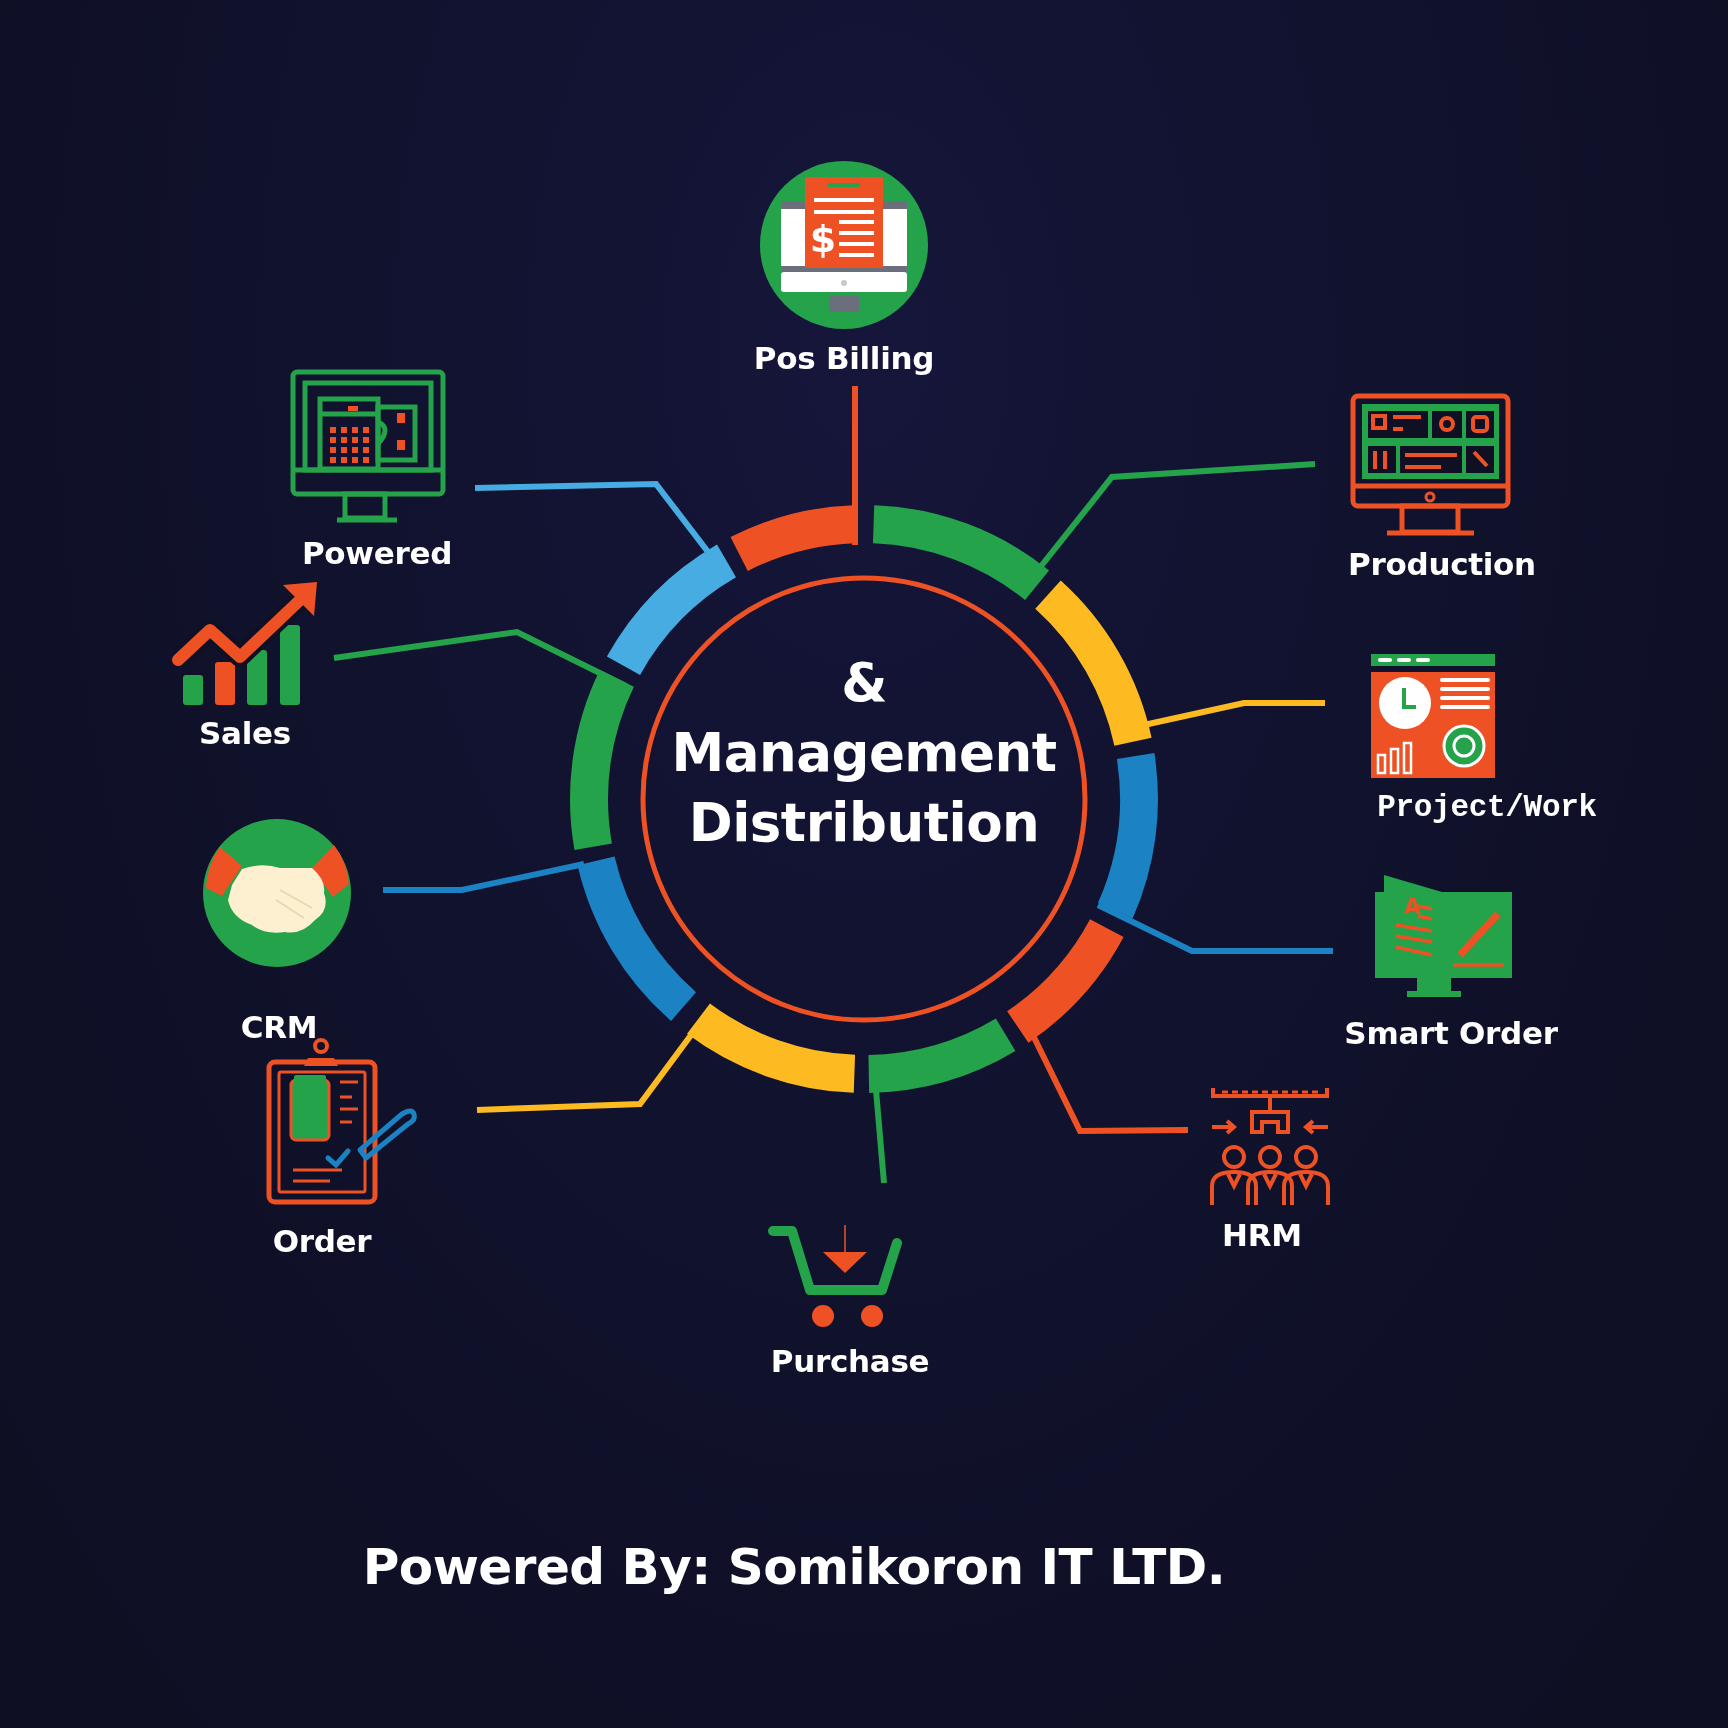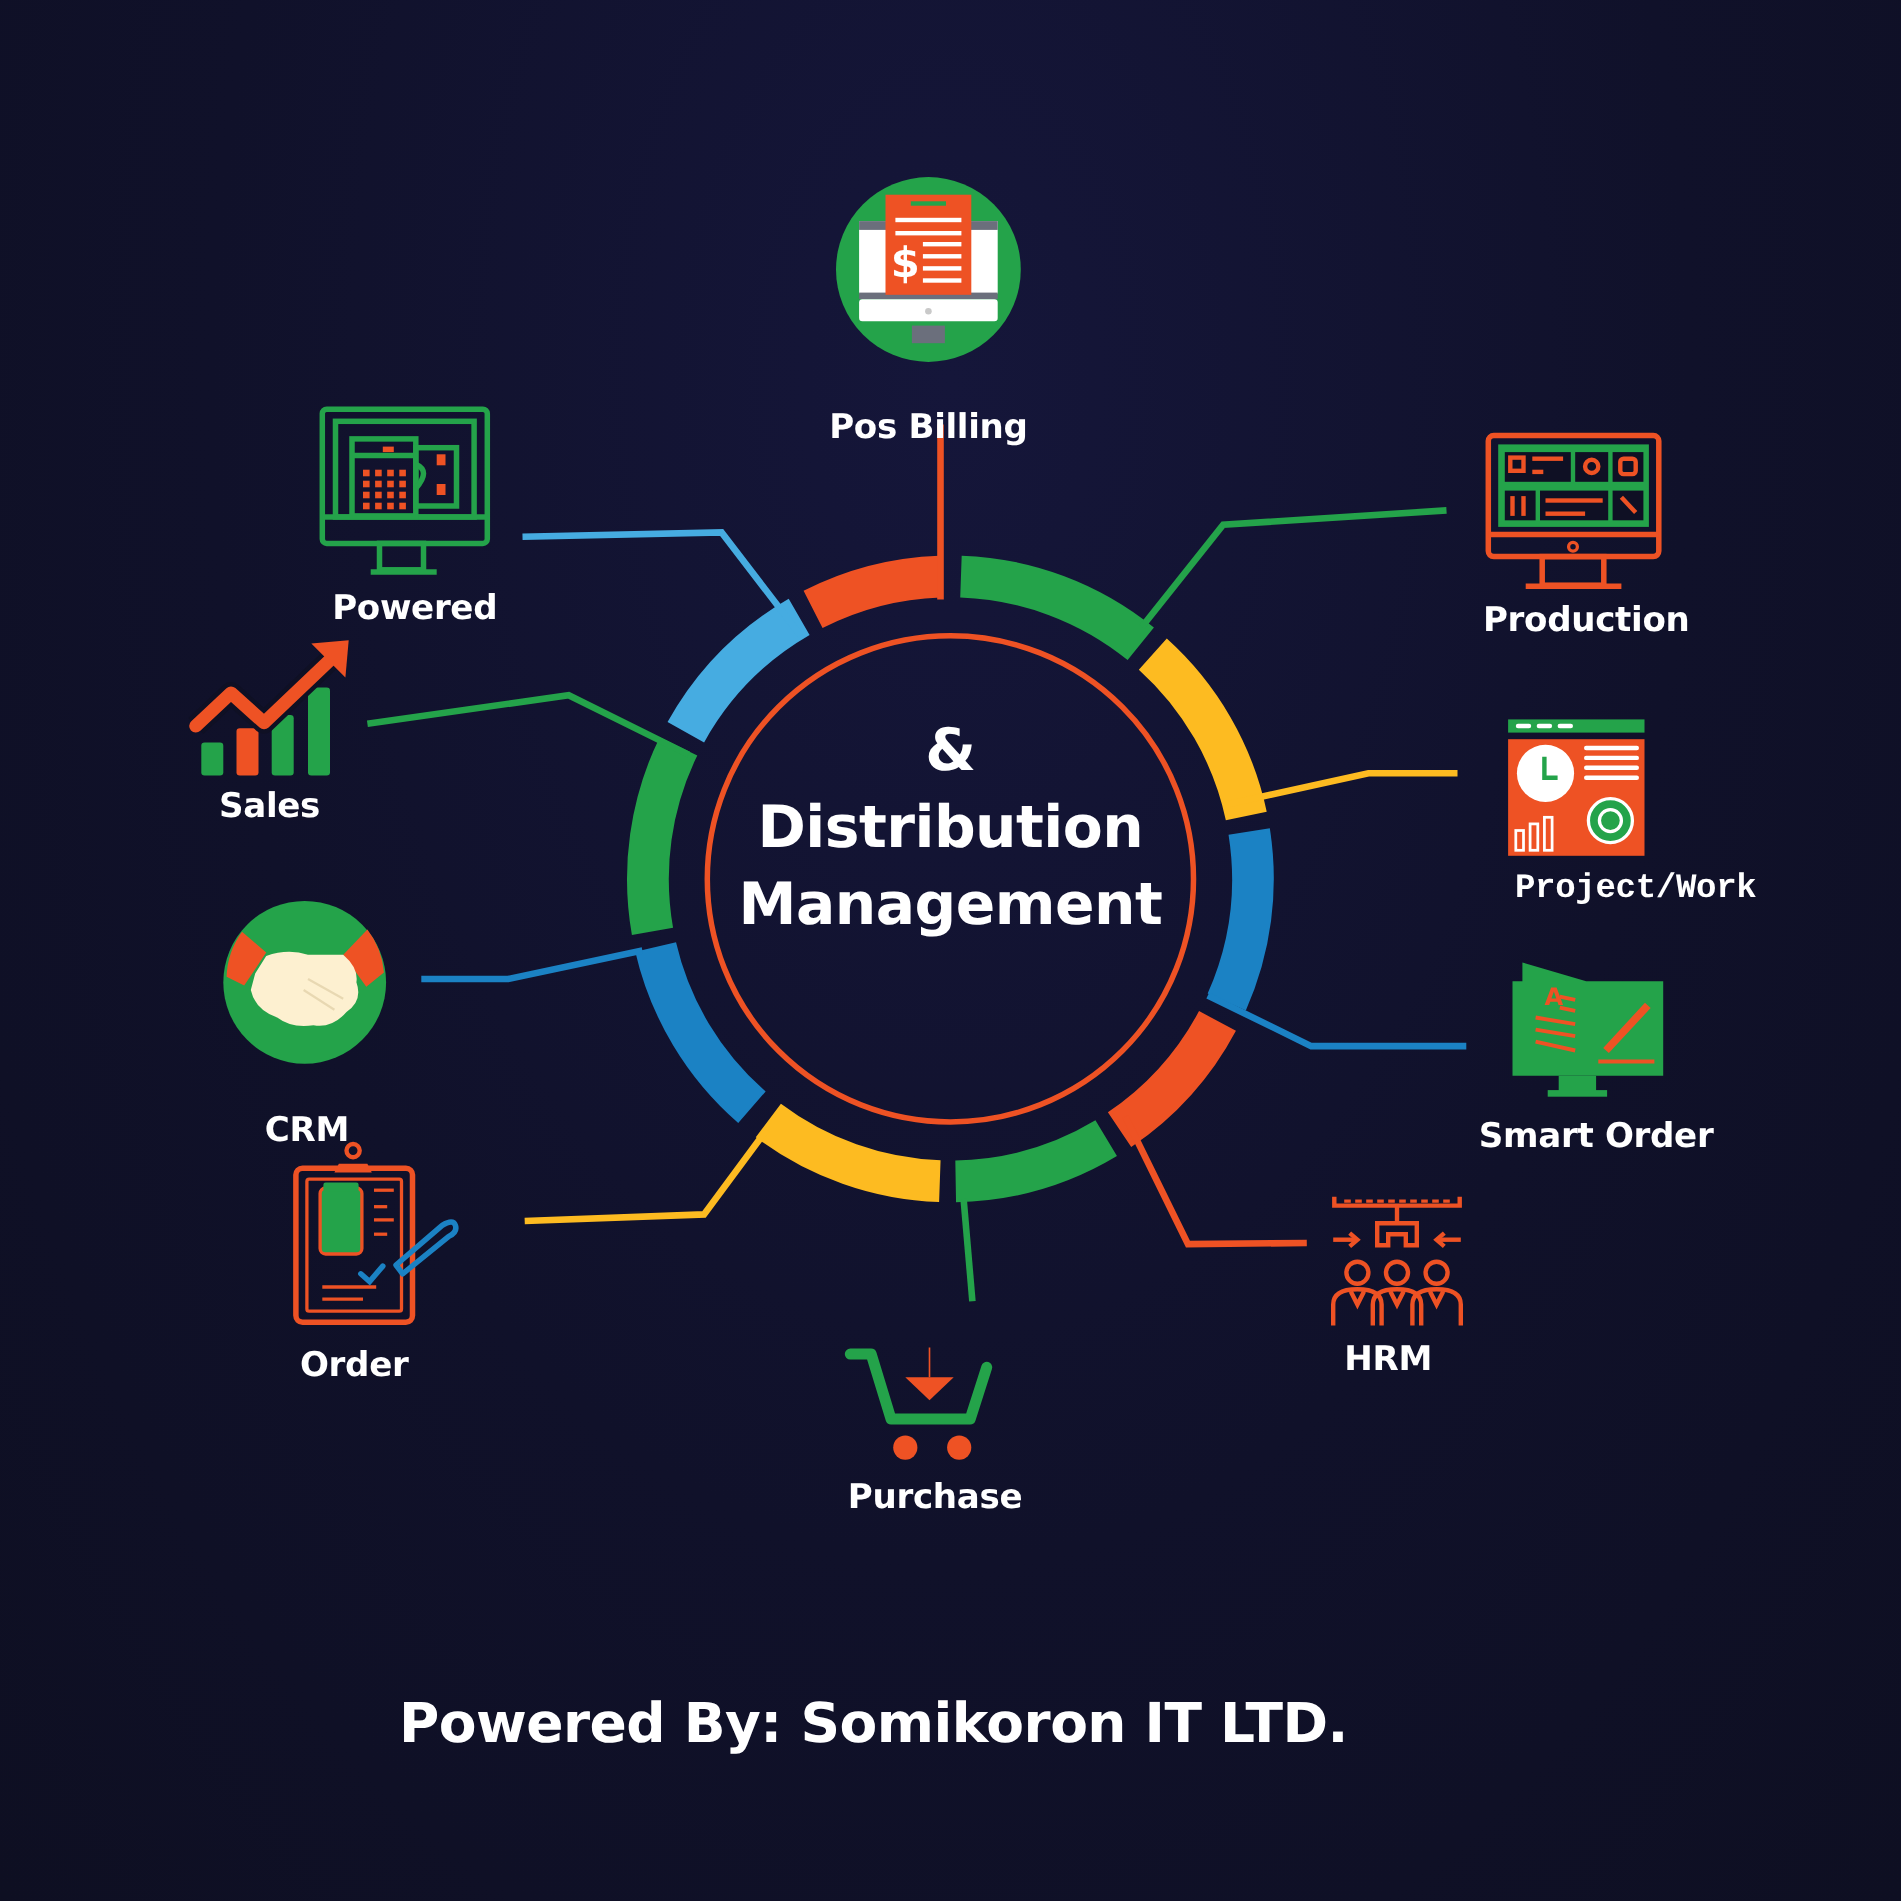--- a/index.html
+++ b/index.html
@@ -232,25 +232,25 @@
       <rect x="247" y="650" width="20" height="55" rx="3" fill="#24a34a"></rect>
       <rect x="280" y="625" width="20" height="80" rx="3" fill="#24a34a"></rect>
       <path d="M178 660 L210 630 L240 657 L300 600" fill="none" stroke="#0f1024" stroke-width="20" stroke-linejoin="round"></path>
       <path d="M178 660 L210 630 L240 657 L300 600" fill="none" stroke="#ee5224" stroke-width="12" stroke-linecap="round" stroke-linejoin="round"></path>
       <path d="M283 585 L317 582 L314 616 Z" fill="#ee5224"></path>
     </g>
   </svg>
 
   <div class="center-title">
     <div>&amp;</div>
+    <div>Management</div>
     <div>Distribution</div>
-    <div>Management</div>
   </div>
 
-  <div class="label" style="left:844px; top:340px;margin-top:30px;">Pos Billing</div>
+  <div class="label" style="left:844px; top:340px;">Pos Billing</div>
   <div class="label" style="left:1442px; top:546px;">Production</div>
   <div class="label" style="left:1487px; top:790px;font-family:Liberation Mono, monospace;">Project/Work</div>
   <div class="label" style="left:1451px; top:1015px;">Smart Order</div>
   <div class="label" style="left:1262px; top:1217px;">HRM</div>
   <div class="label" style="left:850px; top:1343px;">Purchase</div>
   <div class="label" style="left:322px; top:1223px;">Order</div>
   <div class="label" style="left:279px; top:972px;margin-top:37px;">CRM</div>
   <div class="label" style="left:245px; top:715px;text-align:right;">Sales</div>
   <div class="label" style="left:377px; top:535px;">Powered</div>
 

